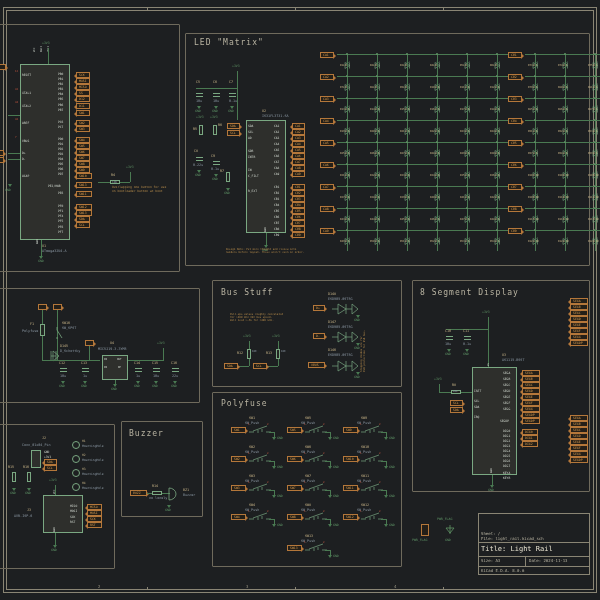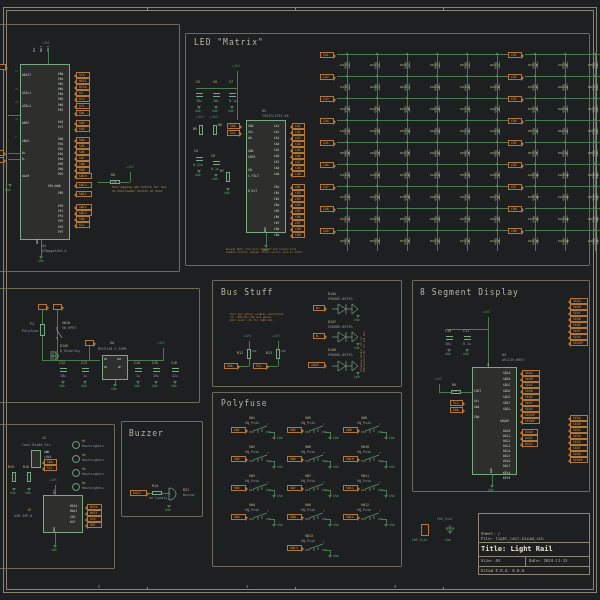--- a/index.html
+++ b/index.html
@@ -1493,18 +1493,18 @@
   <div class="pwr" style="left:437px;top:518px;">PWR_FLAG</div>
   <div class="pwr" style="left:445px;top:539px;">GND</div>
 
   <div class="tb" style="left:478px;top:513px;width:112px;height:62px;"></div>
   <div class="tbline" style="left:478px;top:542px;width:112px;"></div>
   <div class="tbline" style="left:478px;top:556px;width:112px;"></div>
   <div class="tbline" style="left:478px;top:566px;width:112px;"></div>
   <div class="tbline" style="left:525px;top:556px;width:1px;height:10px;"></div>
   <div class="tbtxt" style="left:481px;top:531px;">Sheet: /</div>
   <div class="tbtxt" style="left:481px;top:536px;">File: light_rail.kicad_sch</div>
-  <div class="tbtitle" style="left:481px;top:545px;font-weight:bold;">Title: Light Rail</div>
+  <div class="tbtitle" style="left:481px;top:545px;">Title: Light Rail</div>
   <div class="tbtxt" style="left:481px;top:558px;">Size: A3</div>
   <div class="tbtxt" style="left:529px;top:558px;">Date: 2024-11-13</div>
   <div class="tbtxt" style="left:481px;top:568px;">KiCad E.D.A.  8.0.6</div>
 
 </div>
 
 </body></html>

